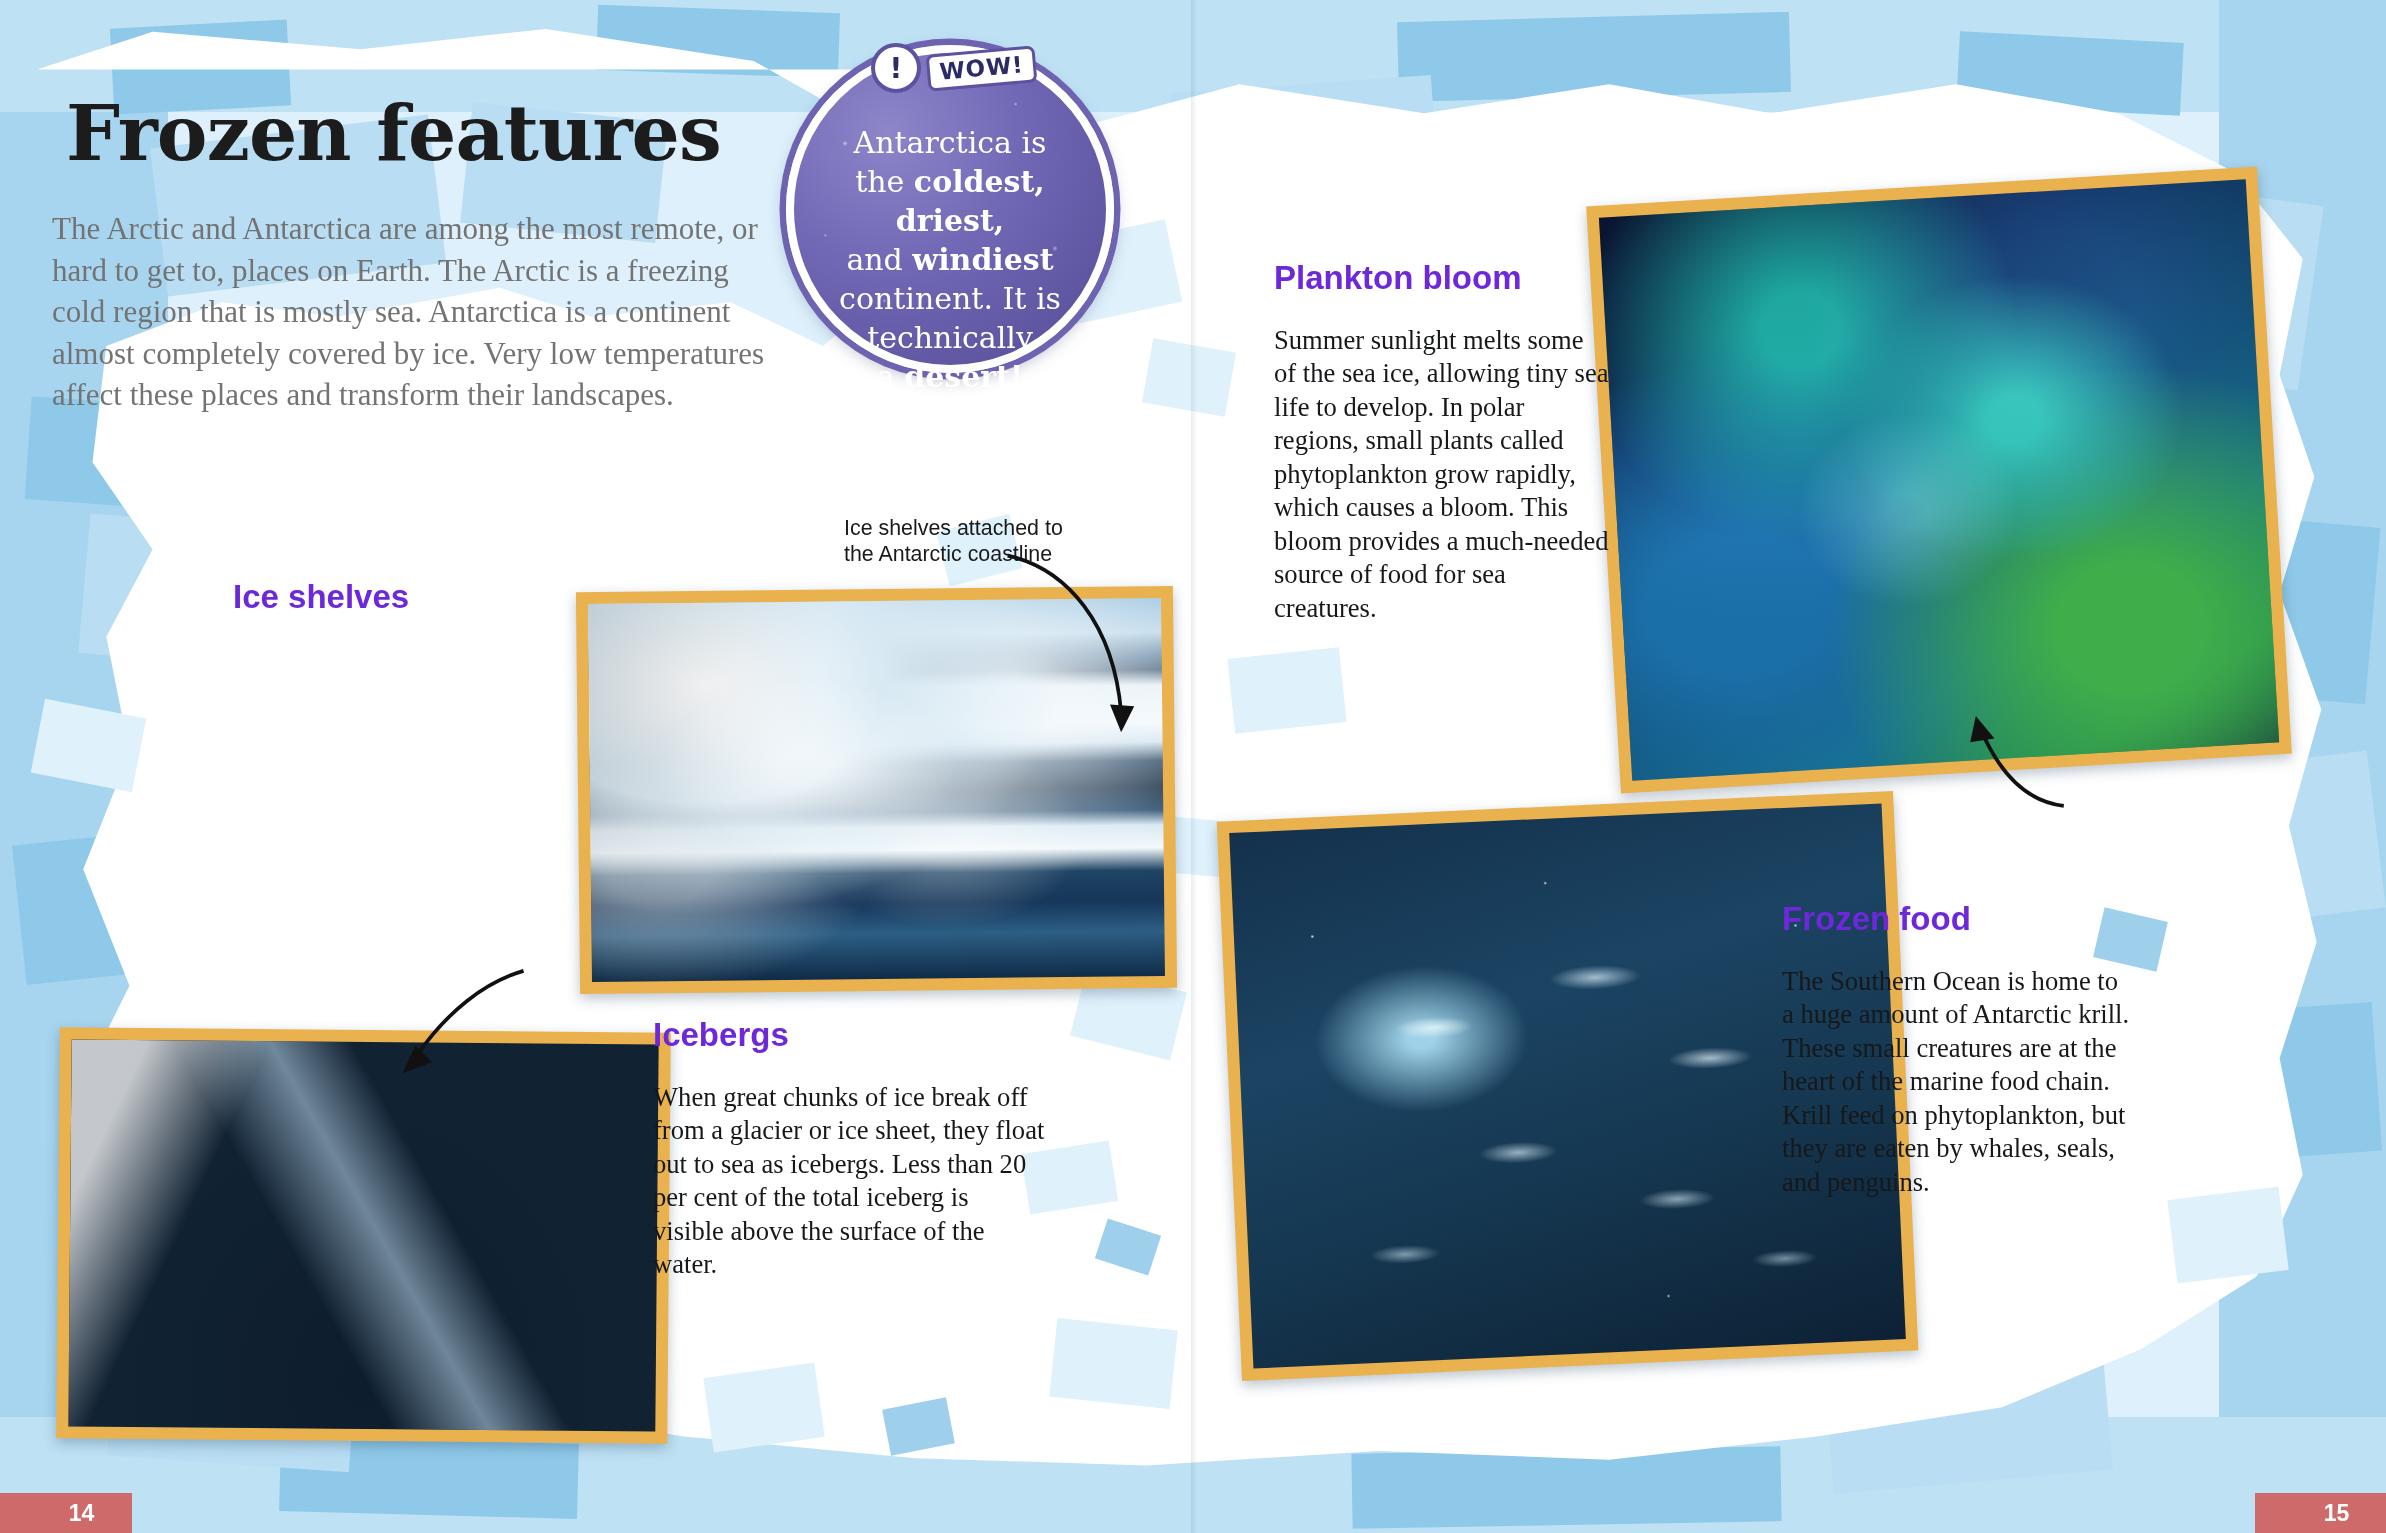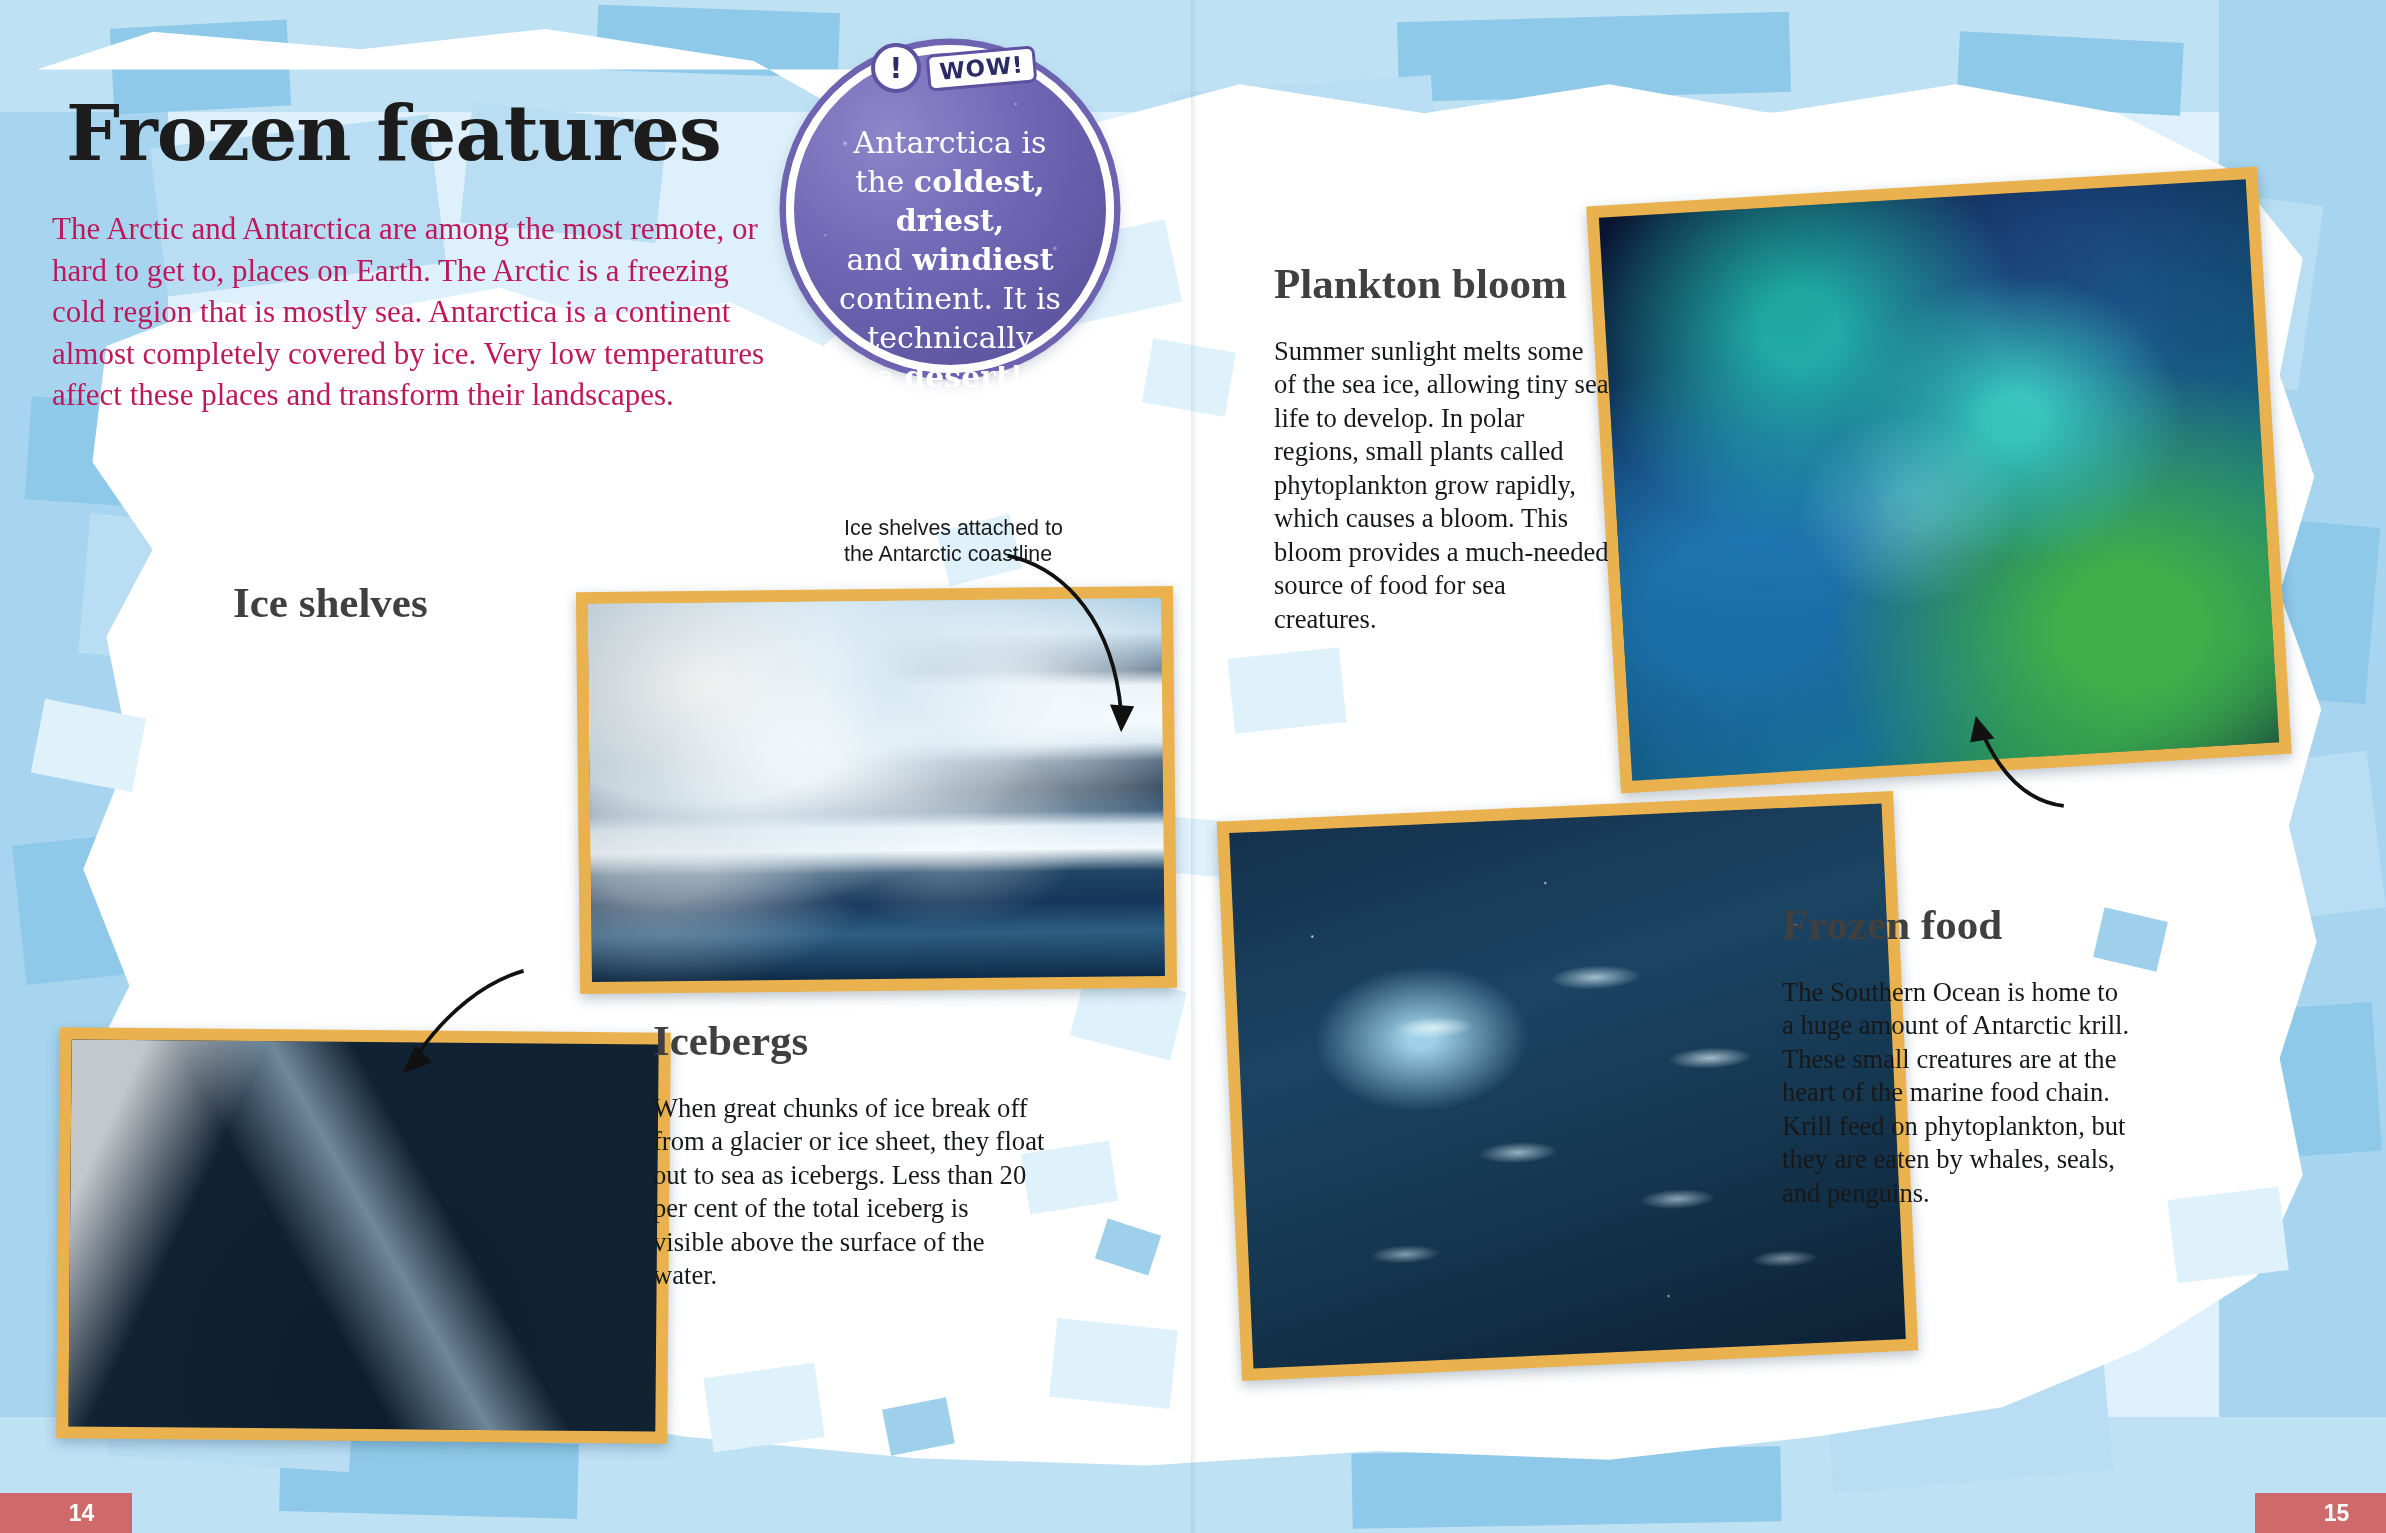--- a/index.html
+++ b/index.html
@@ -76,29 +76,29 @@
     color: #1c1c1c;
     line-height: 1;
     margin-left: 16px;
   }
   .intro {
     position: absolute;
     left: 52px; top: 172px;
     width: 736px;
     font-size: 31px;
     line-height: 1.34;
-    color: #be185d;
+    color: #737373;
     margin-top: 36px;
   }
 
   .sec-head {
-    font-family: Liberation Serif, serif;
+    font-family: Liberation Sans, sans-serif;
     font-weight: bold;
-    font-size: 43px;
-    color: #404040;
+    font-size: 33px;
+    color: #6d28d9;
     margin: 0 0 5.6px 0;
   }
   .sec-body {
     font-size: 26.6px;
     line-height: 1.26;
     color: #16181a;
   }
 
   .block { position: absolute; }
 

